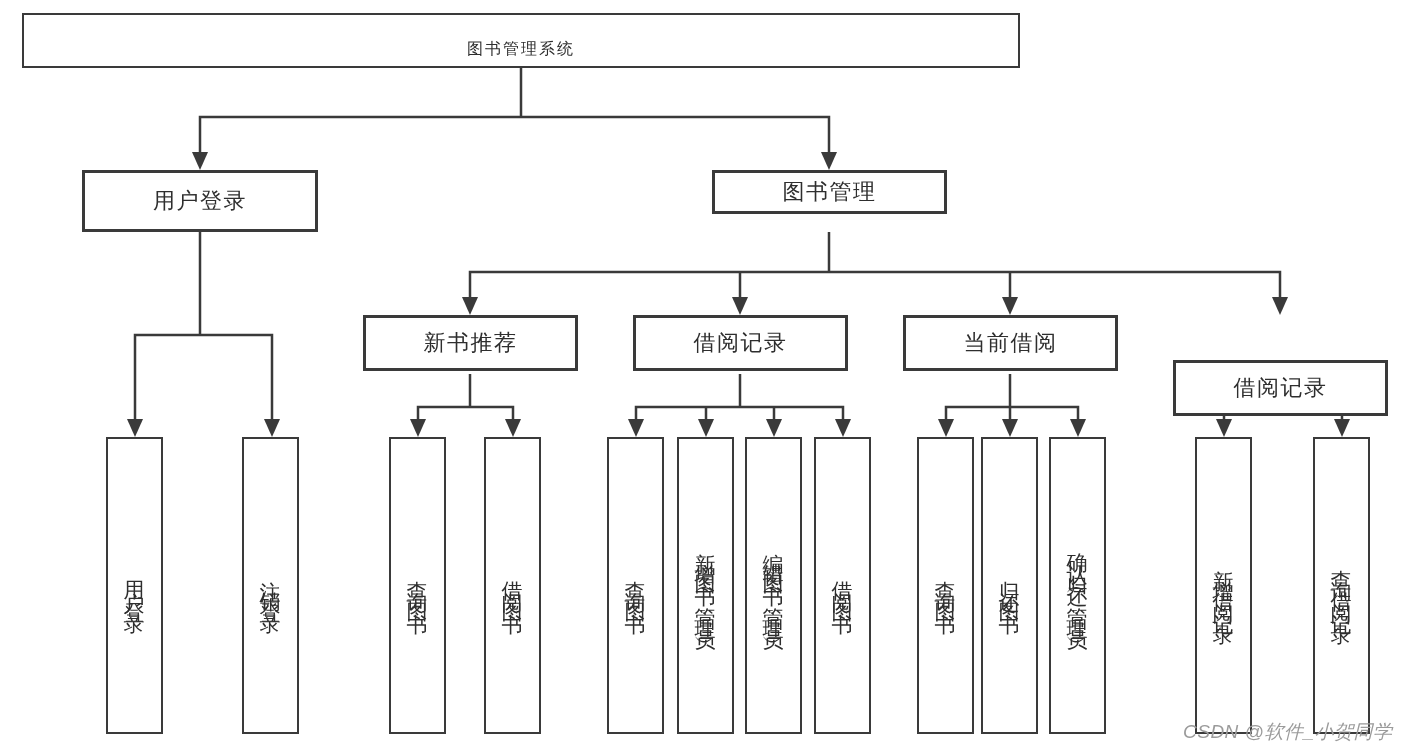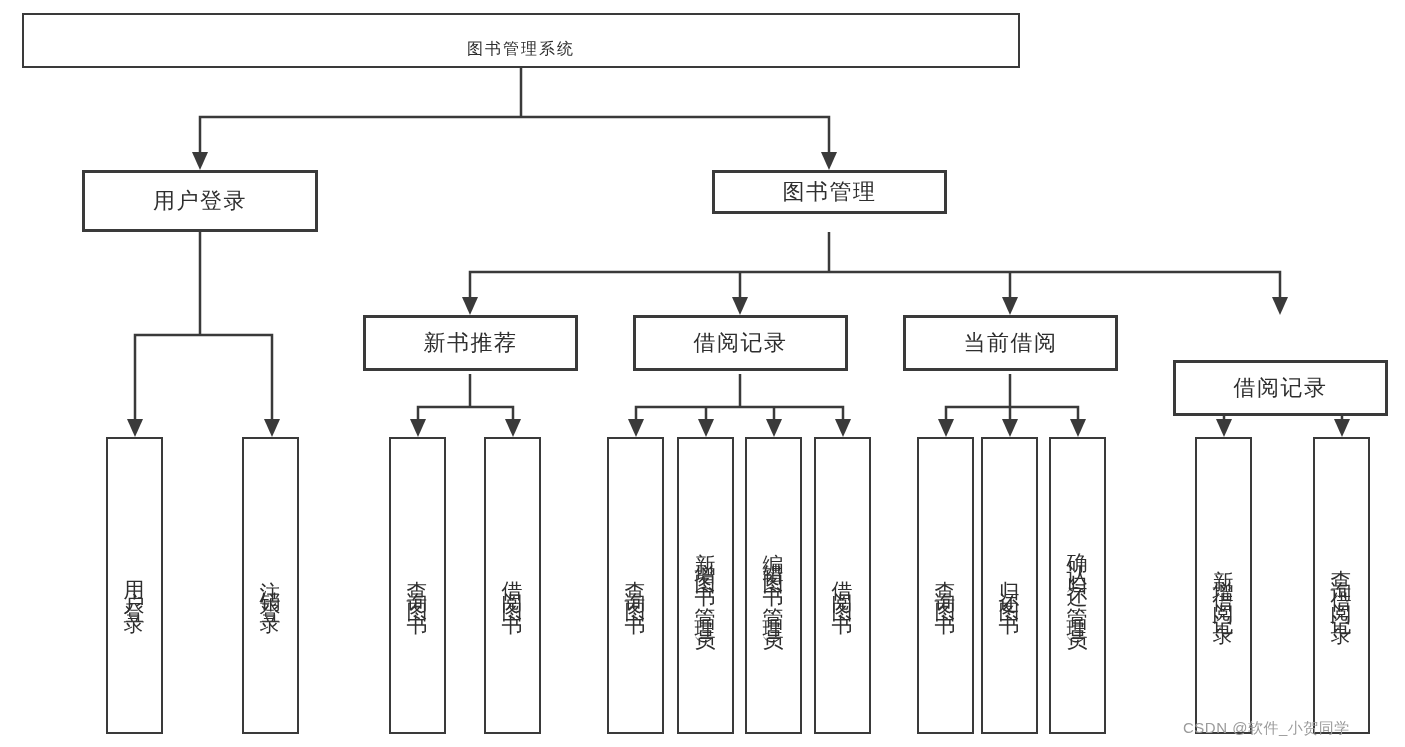--- a/index.html
+++ b/index.html
@@ -49,22 +49,22 @@
   }
   .p-l0{left:106px;}  .p-l1{left:242px;}
   .p-l2{left:389px;}  .p-l3{left:484px;}
   .p-l4{left:607px;}  .p-l5{left:677px;}
   .p-l6{left:745px;}  .p-l7{left:814px;}
   .p-l8{left:917px;}  .p-l9{left:981px;}
   .p-l10{left:1049px;}
   .p-l11{left:1195px;} .p-l12{left:1313px;}
   .watermark{
     position:absolute;left:1183px;top:719px;z-index:2;
-    font-size:15px;letter-spacing:0.5px;
-    color:var(--watermark);white-space:nowrap;
+    font-size:19px;letter-spacing:0.5px;
+    color:var(--watermark);white-space:nowrap;font-style:italic;
   }
 </style>
 </head>
 <body>
 
 <div class="canvas">
 
   <svg class="connector" width="1405" height="747" viewBox="0 0 1405 747" aria-hidden="true">
 
     <path d="M521,68 L521,117 M200,152 L200,117 L829,117 L829,152"></path>

